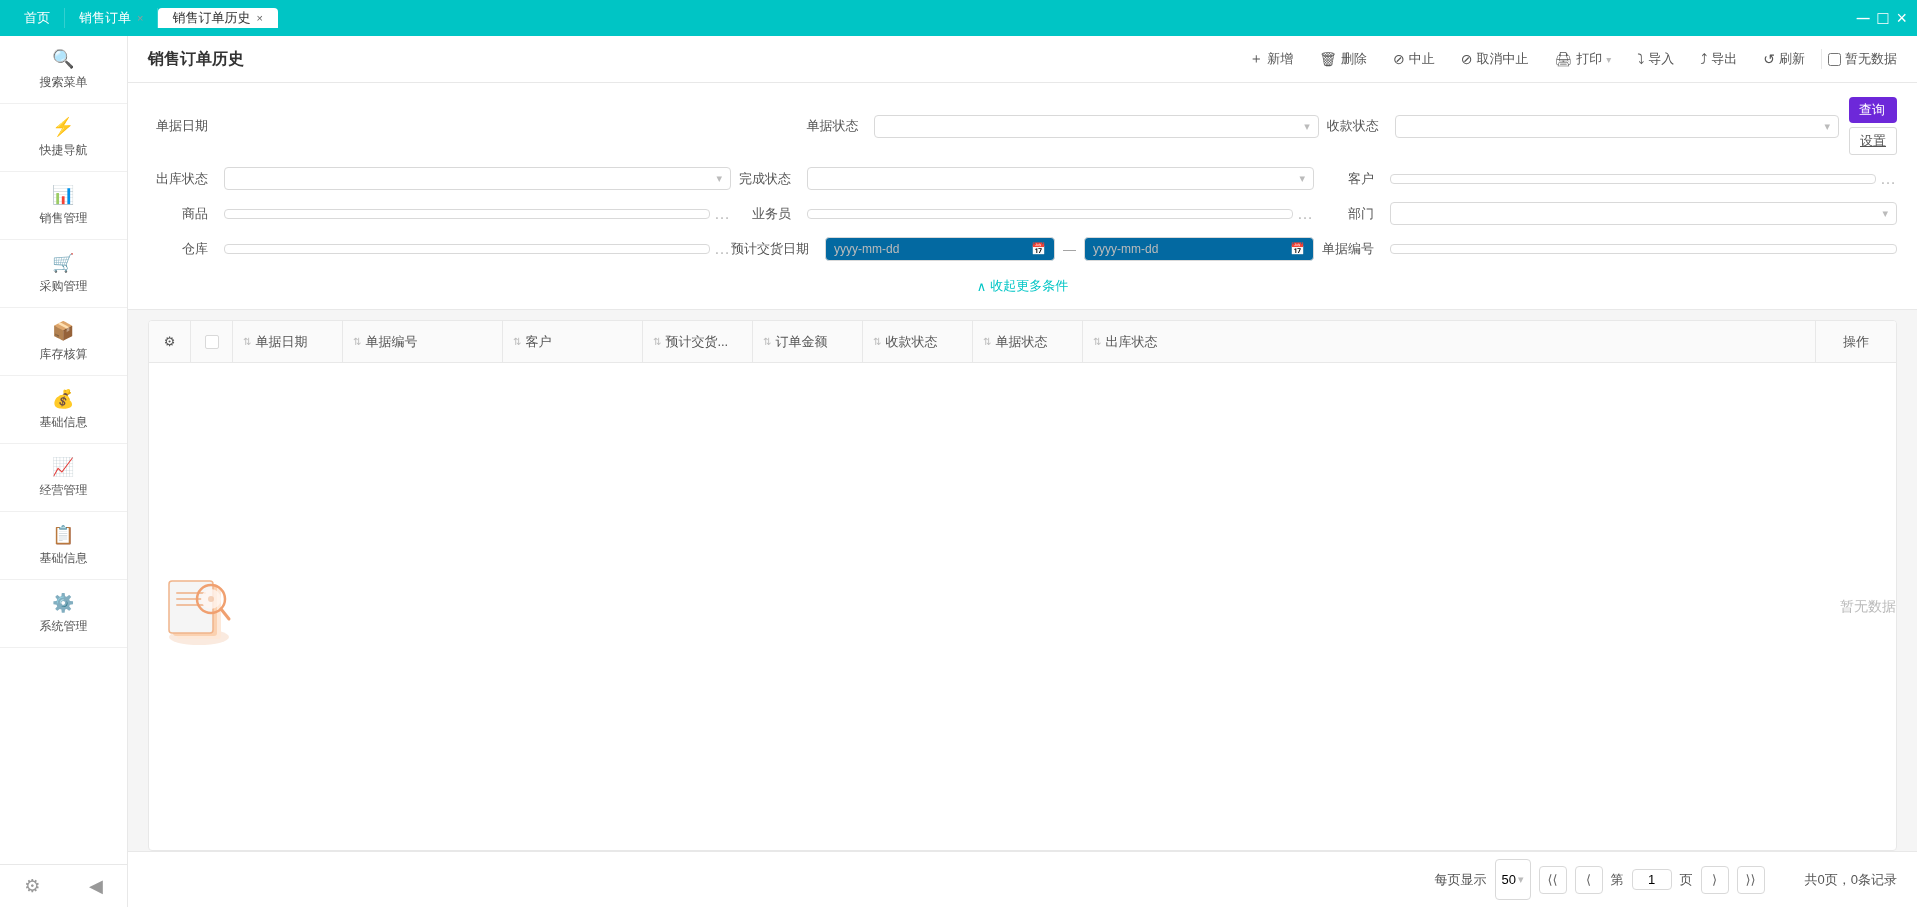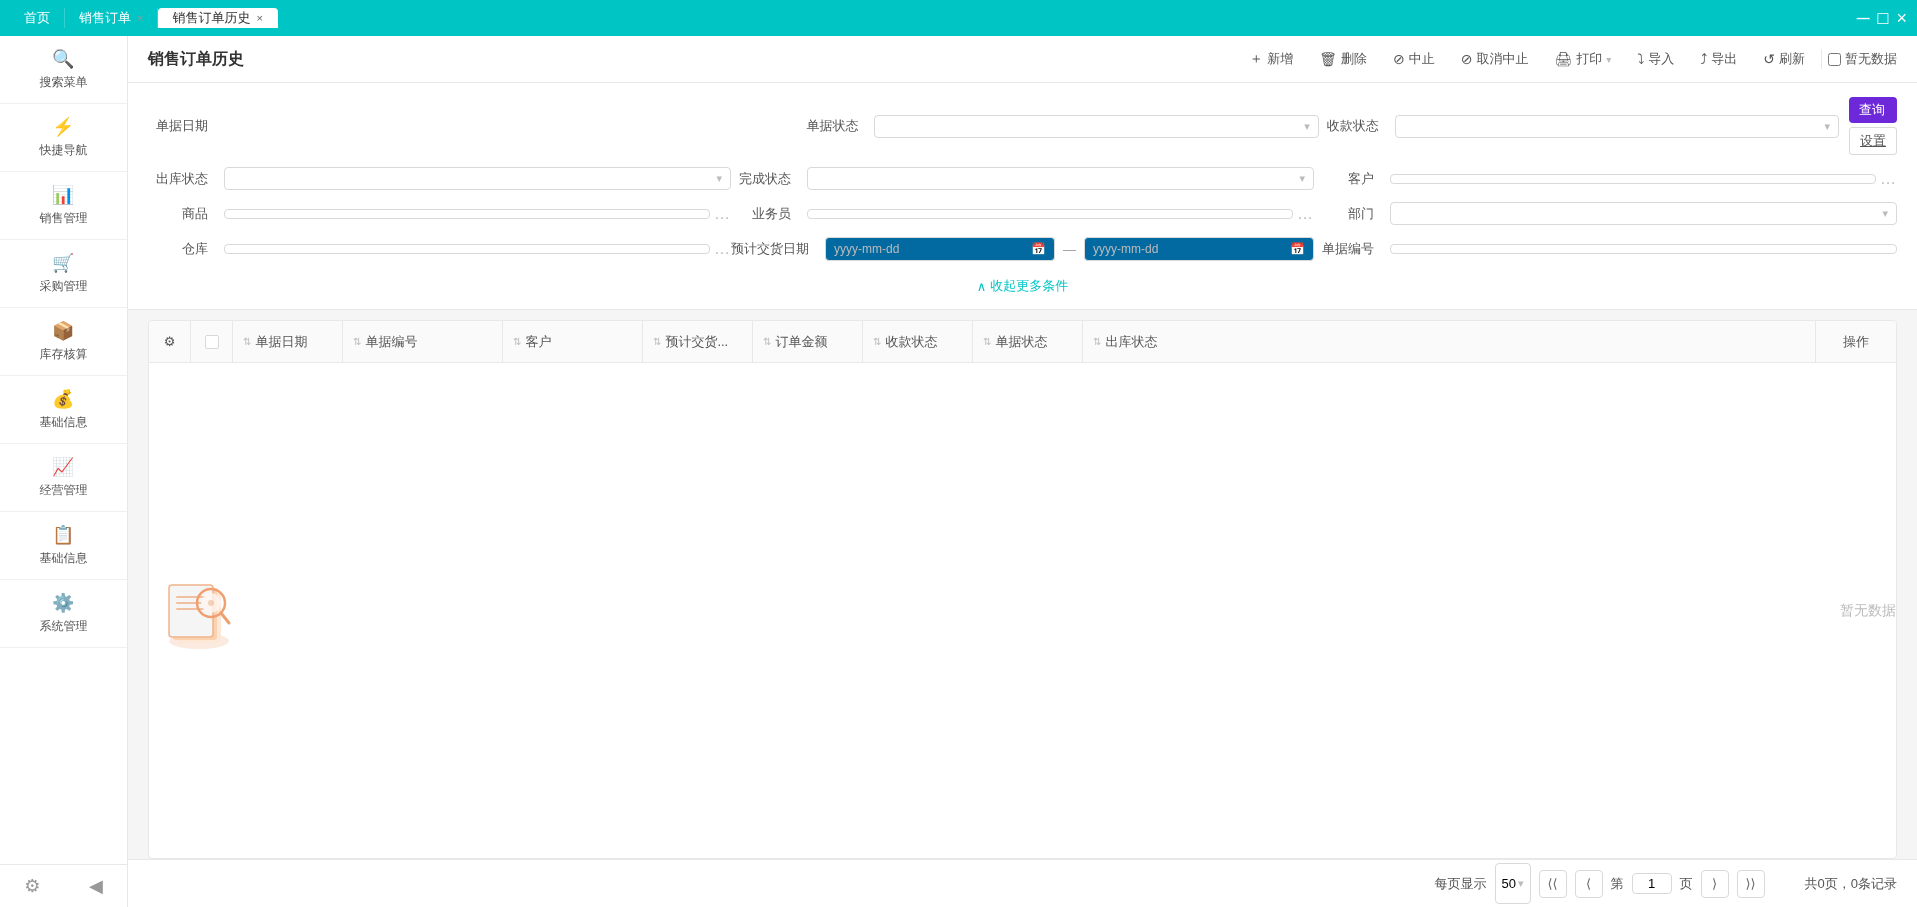--- a/index.html
+++ b/index.html
@@ -72,21 +72,21 @@
     .th-receipt { width: 110px; flex-shrink: 0; }
     .th-order-status { width: 110px; flex-shrink: 0; }
     .th-outbound { flex: 1; }
     .th-action { width: 80px; flex-shrink: 0; justify-content: center; }
 
     
     .empty-state { flex: 1; display: flex; flex-direction: row; align-items: center; justify-content: space-between; gap: 27px; }
     .empty-text { color: #bbb; font-size: 14px; }
 
     
-    .pagination-bar { height: 48px; display: flex; align-items: center; justify-content: flex-end; padding: 0 20px; gap: 8px; background: #fff; border-top: 1px solid #e8e8e8; flex-shrink: 0; }
+    .pagination-bar { height: 56px; display: flex; align-items: center; justify-content: flex-end; padding: 0 20px; gap: 8px; background: #fff; border-top: 1px solid #e8e8e8; flex-shrink: 0; }
     .pagination-label { color: #555; font-size: 13px; }
     .pagination-select { border: 1px solid #d9d9d9; border-radius: 4px; padding: 12px 6px; font-size: 13px; display: flex; align-items: center; gap: 2px; cursor: pointer; }
     .pagination-btn { width: 28px; height: 28px; border: 1px solid #d9d9d9; border-radius: 4px; background: #fff; cursor: pointer; display: flex; align-items: center; justify-content: center; color: #666; font-size: 13px; }
     .pagination-btn:disabled { color: #ccc; cursor: not-allowed; }
     .pagination-page-input { border: 1px solid #d9d9d9; border-radius: 4px; width: 40px; text-align: center; padding: 2px 4px; font-size: 13px; }
     .pagination-info { color: #555; font-size: 13px; margin-left: 32px; }
 
     
     .empty-svg { width: 100px; height: 100px; }
 

